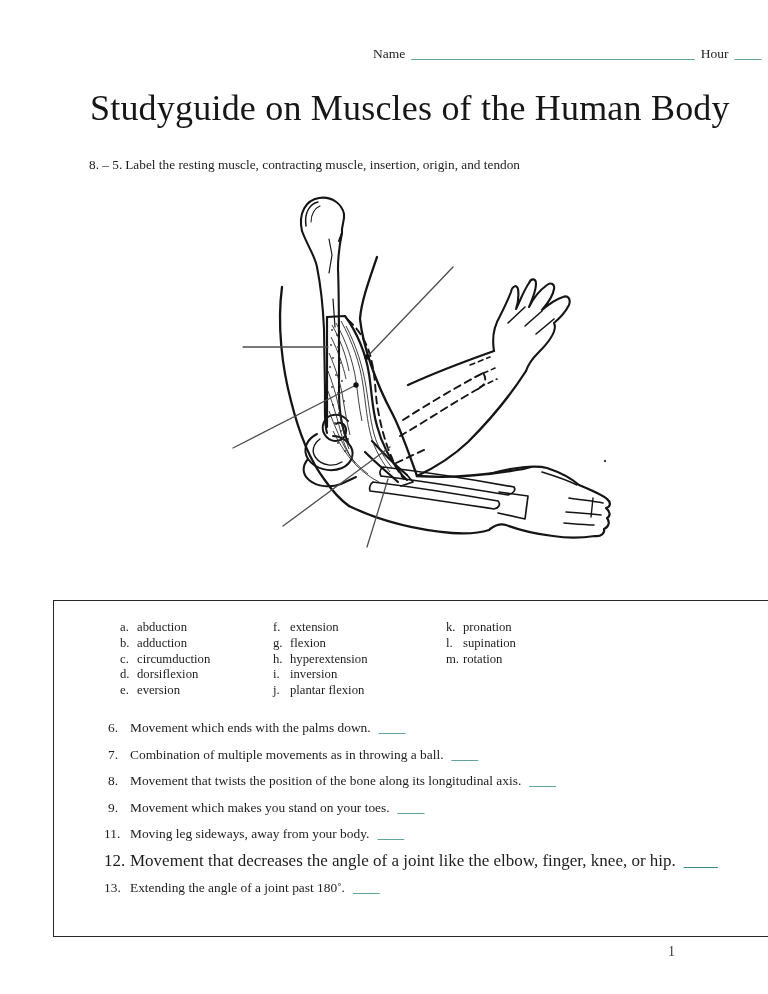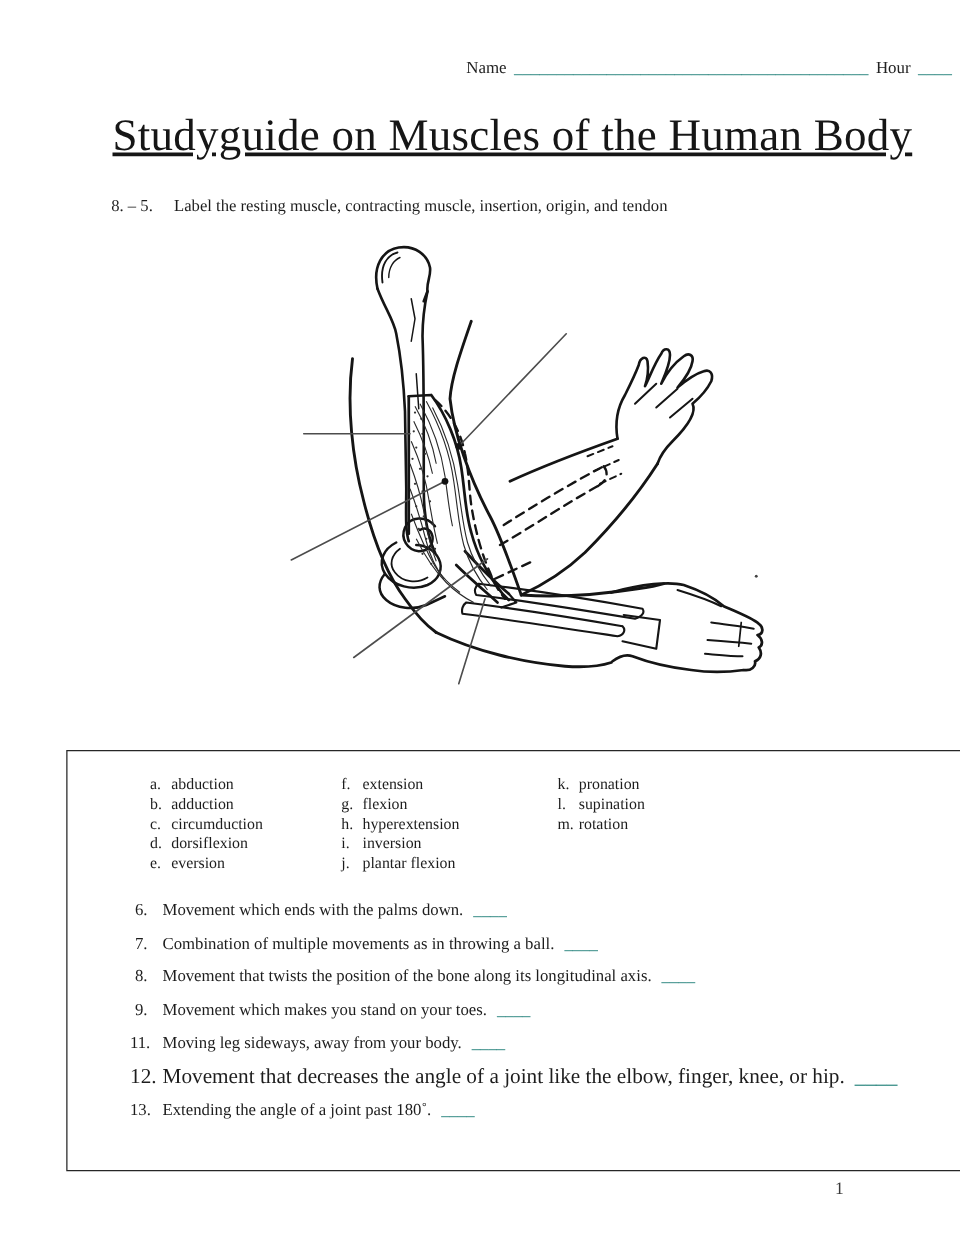--- a/index.html
+++ b/index.html
@@ -8,26 +8,26 @@
     font-family:"Liberation Serif", serif;color:#1d1d1d;overflow:hidden;
   }
   .header-row{
     position:absolute;left:373px;top:46px;font-size:13.5px;line-height:16px;
     white-space:nowrap;color:#222;
   }
   .header-row .gap{display:inline-block;width:6px;}
   .line-text{color:#0f766e;letter-spacing:0;}
   .title{
     position:absolute;left:90px;top:87px;margin:0;font-size:36px;font-weight:normal;
-    letter-spacing:0.2px;color:#161616;white-space:nowrap;text-decoration:underline;
+    letter-spacing:0.2px;color:#161616;white-space:nowrap;
   }
   .instruction{
     position:absolute;left:89px;top:157px;font-size:13.3px;color:#1d1d1d;white-space:nowrap;
   }
-  .instruction .instr-text{margin-left:17px;text-align:right;}
+  .instruction .instr-text{margin-left:3px;text-align:right;}
   .figure{position:absolute;left:220px;top:195px;width:410px;height:380px;}
   .figure svg{display:block;width:410px;height:380px;}
   .box{
     position:absolute;left:53px;top:600px;width:721px;height:337px;
     border:1.8px solid #262626;box-sizing:border-box;background:#fff;
   }
   .wb-col{position:absolute;top:19px;font-size:12.7px;line-height:15.8px;white-space:nowrap;}
   .wb-col.c1{left:66px;}
   .wb-col.c2{left:219px;}
   .wb-col.c3{left:392px;}

